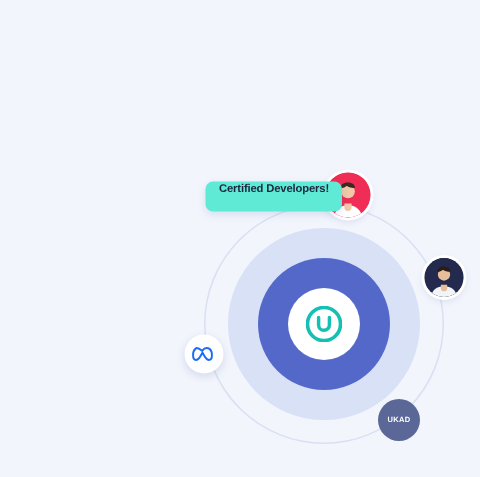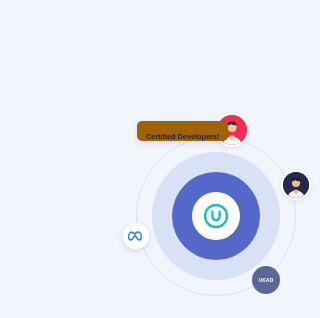--- a/index.html
+++ b/index.html
@@ -72,22 +72,22 @@
   }
 
   
   .tooltip {
     position: absolute;
     left: 137px;
     top: 121px;
     height: 20px;
     padding: 0 9px;
     display: flex;
-    align-items: flex-end;
-    background: #a16207;
+    align-items: flex-start;
+    background: #5eead4;
     border-radius: 5px;
     box-shadow: 0 2px 6px rgba(70, 90, 160, 0.15);
     z-index: 6;
   }
   .tooltip-text {
     font-size: 7.5px;
     font-weight: bold;
     color: #1d2540;
     white-space: nowrap;
     letter-spacing: -0.1px;

